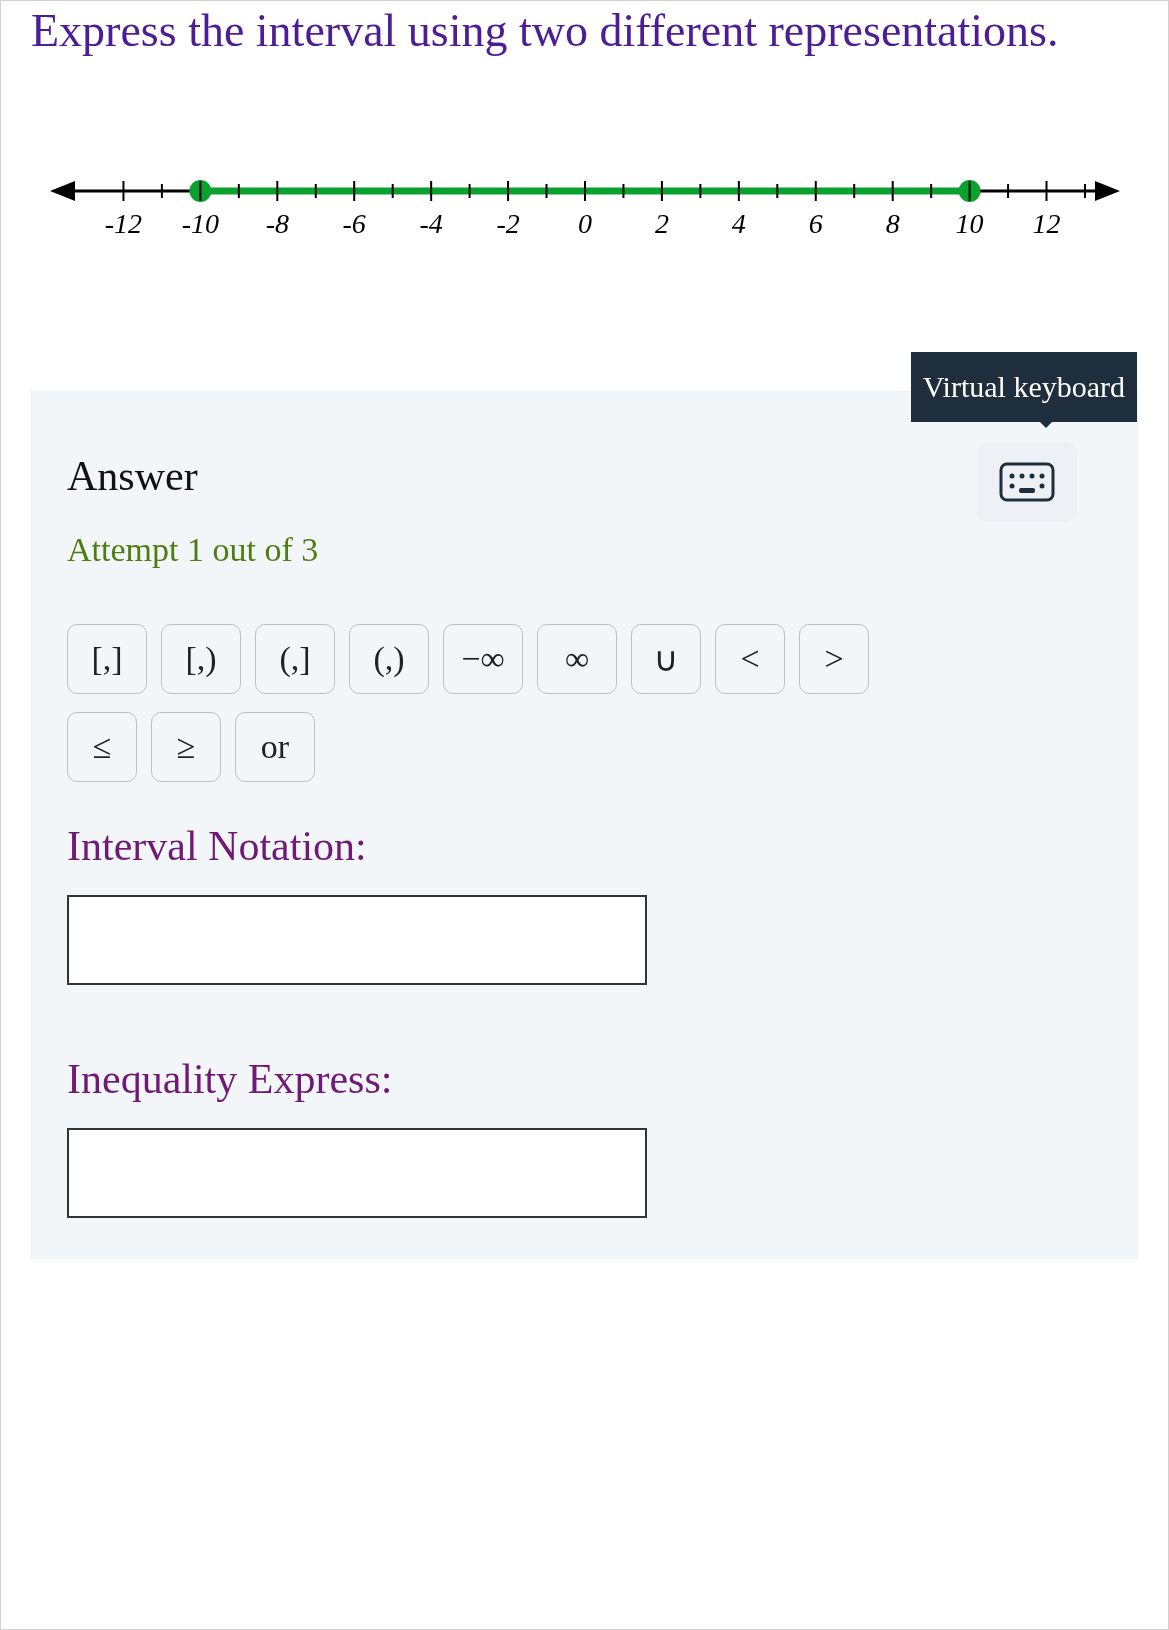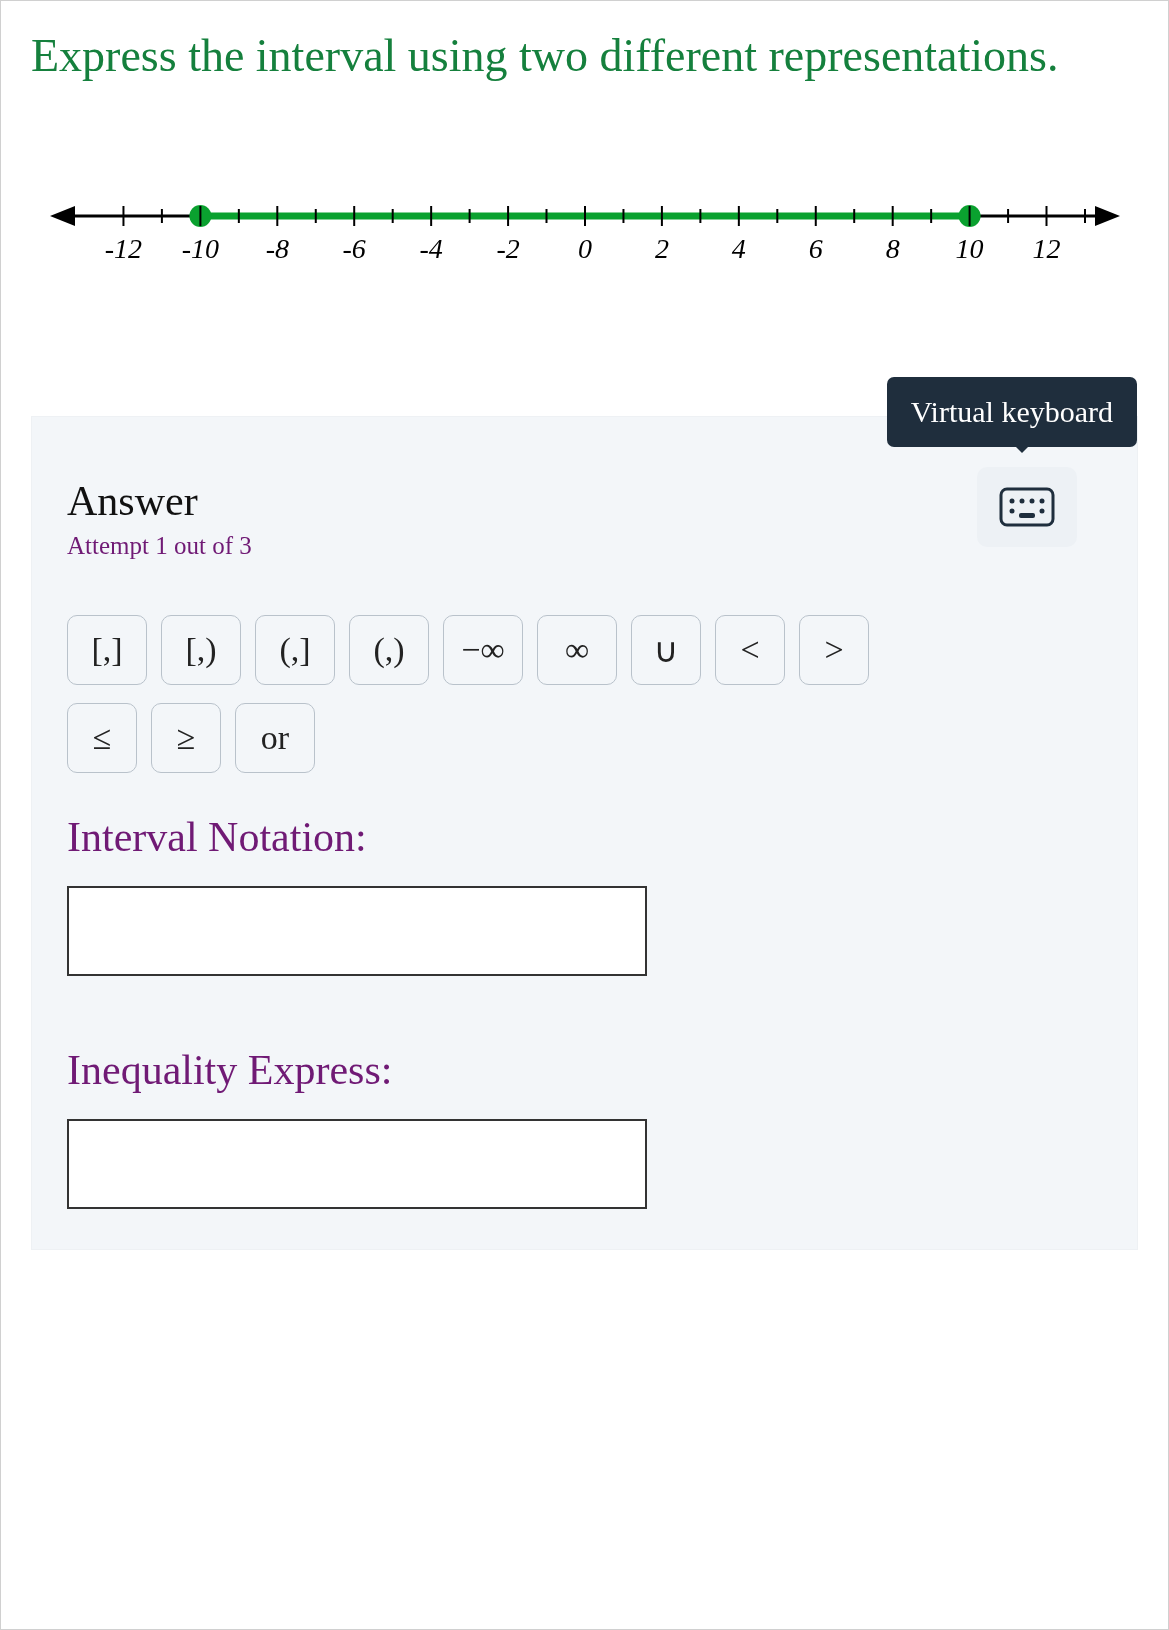--- a/index.html
+++ b/index.html
@@ -13,22 +13,21 @@
   }
   .outer-border {
     border: 1px solid #d0d0d0;
     padding: 0 30px 30px 30px;
     width: 100%;
     min-height: 1630px;
   }
   .question-text {
     font-size: 46px;
     line-height: 1.3;
-    color: #15803d;
-    padding-top: 25px;
+    color: #4c1d95;
     padding-bottom: 40px;
   }
   .numberline-wrap {
     width: 1080px;
     height: 120px;
     position: relative;
     margin: 50px auto 40px auto;
     font-style: italic;
   }
   .nl-svg { width: 100%; height: 100%; display: block; }
@@ -38,23 +37,23 @@
     padding: 60px 35px 40px 35px;
     position: relative;
     border: 1px solid #eef1f4;
   }
   .answer-heading {
     font-size: 42px;
     font-weight: normal;
     color: #111;
   }
   .attempt-text {
-    font-size: 25px;
-    color: #701a75;
-    margin-top: 7px;
+    font-size: 34px;
+    color: #4d7c0f;
+    margin-top: 31px;
   }
   .key-rows { margin-top: 55px; }
   .key-row { display: flex; flex-wrap: wrap; gap: 14px; margin-bottom: 18px; }
   .key-btn {
     min-width: 80px;
     height: 70px;
     border: 1.5px solid #b9c2cb;
     border-radius: 10px;
     background: #f3f6f9;
     font-size: 34px;
@@ -95,22 +94,22 @@
     justify-content: center;
     cursor: pointer;
   }
   .vk-tooltip {
     position: absolute;
     top: -90px;
     right: -60px;
     background: #1f2e3d;
     color: #fff;
     font-size: 30px;
-    padding: 18px 24px;
-    border-radius: 7px;
+    padding: 18px 12px;
+    border-radius: 0;
     white-space: nowrap;
   }
   .vk-tooltip::after {
     content: '';
     position: absolute;
     bottom: -16px;
     left: 125px;
     border: 10px solid transparent;
     border-top-color: #1f2e3d;
   }

